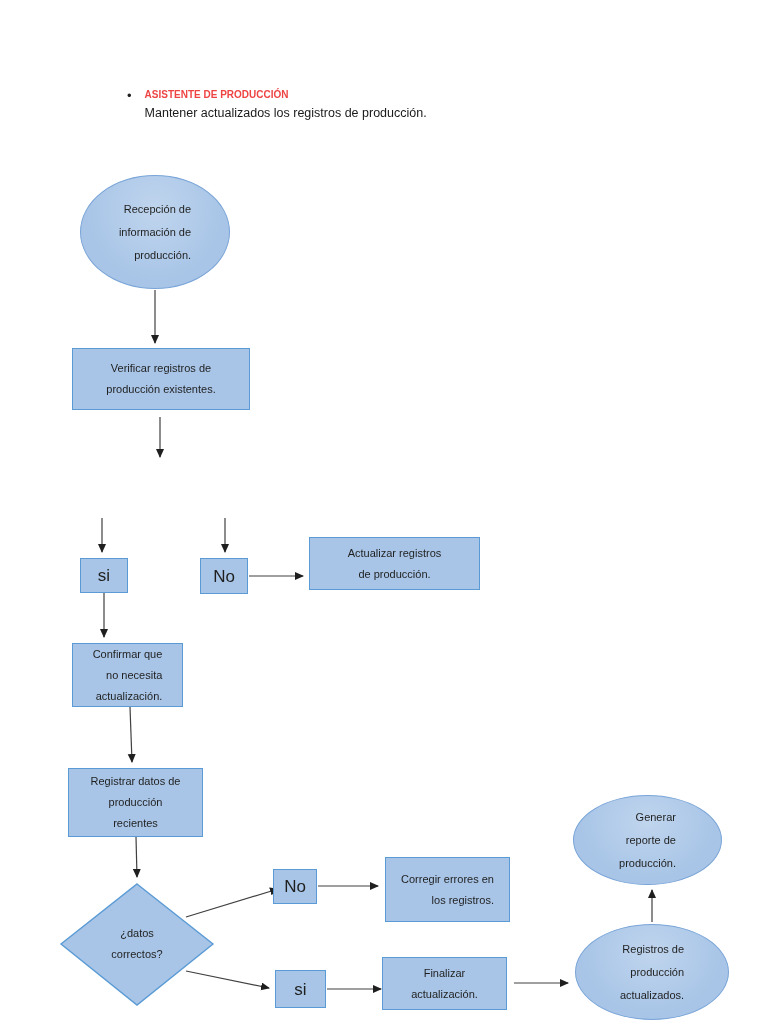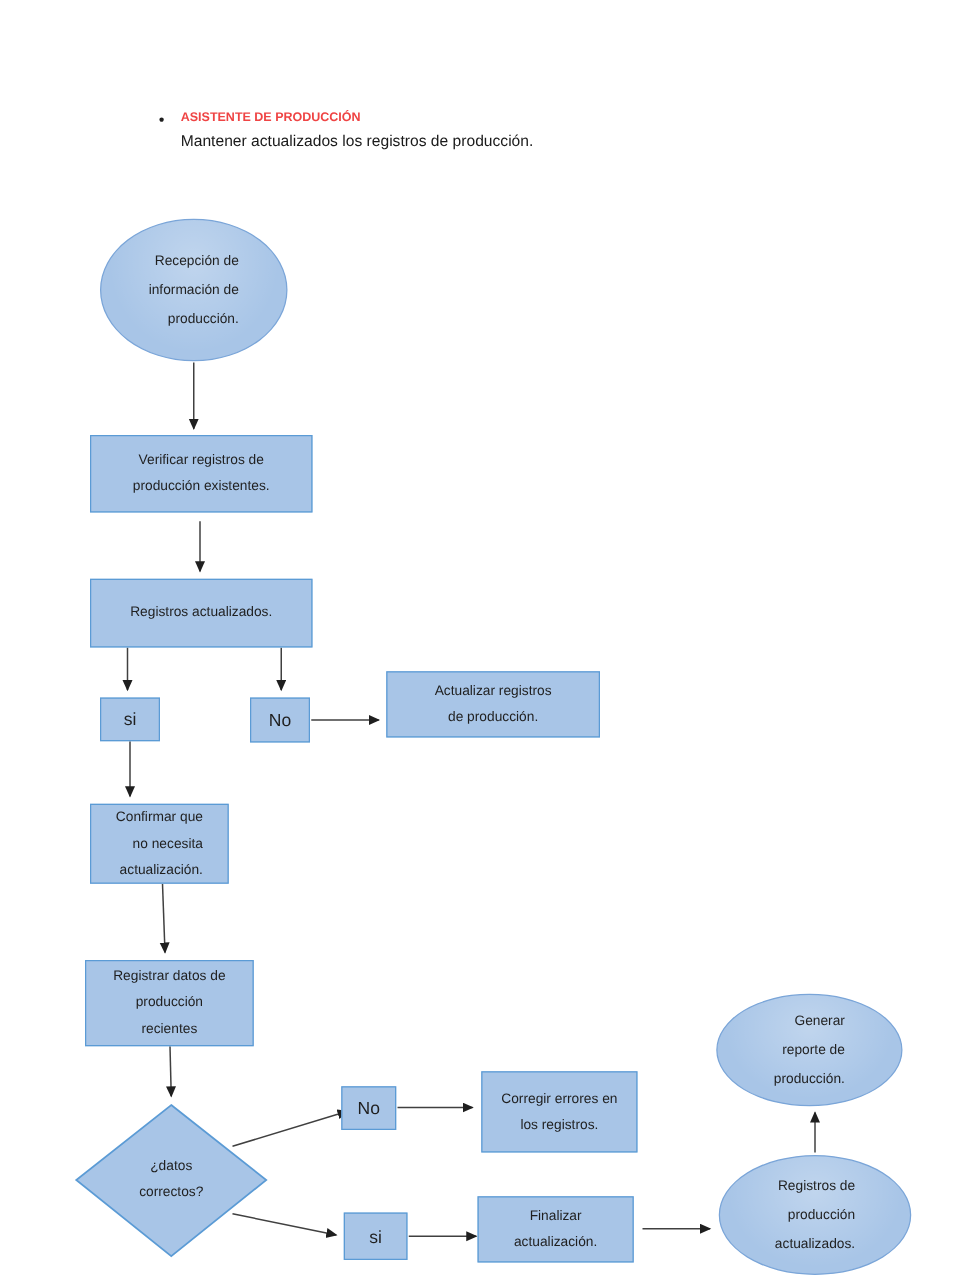--- a/index.html
+++ b/index.html
@@ -21,21 +21,21 @@
   .node{
     position:absolute;z-index:2;display:flex;align-items:center;justify-content:center;
     font-size:11px;line-height:21px;text-align:center;white-space:pre-line;
     background:var(--node-fill);border:1.4px solid var(--node-border);color:var(--text);
   }
   .node.ellipse{
     border-radius:50%;border-color:var(--ellipse-border);line-height:23px;
     background:radial-gradient(ellipse at 50% 30%, rgba(255,255,255,.28), rgba(255,255,255,0) 65%), var(--node-fill);
     text-align:right;
   }
-  .node.small{font-size:14px;}
+  .node.small{font-size:17px;}
   .node.plain{background:transparent;border:none;}
   line{stroke:var(--connector);stroke-width:1.2;}
   polygon.diamond{fill:var(--node-fill);stroke:var(--node-border);stroke-width:1.4;}
   marker path{fill:var(--arrowhead);}
 </style>
 </head>
 <body>
 
 <div class="page">
 
@@ -70,21 +70,20 @@
     <line x1="652" y1="922" x2="652" y2="890" marker-end="url(#arrow)"></line>
   </svg>
 
   <div class="node ellipse" style="left:80px;top:175px;width:150px;height:114px;">Recepción de
 información de
 producción.</div>
 
   <div class="node" style="left:72px;top:348px;width:178px;height:62px;">Verificar registros de
 producción existentes.</div>
 
-  <div class="node" style="left:72px;top:463px;width:178px;height:55px;">Registros actualizados.</div>
 
   <div class="node small" style="left:80px;top:558px;width:48px;height:35px;">si</div>
 
   <div class="node small" style="left:200px;top:558px;width:48px;height:36px;">No</div>
 
   <div class="node" style="left:309px;top:537px;width:171px;height:53px;">Actualizar registros
 de producción.</div>
 
   <div class="node" style="left:72px;top:643px;width:111px;height:64px;text-align:right;">Confirmar que
 no necesita
@@ -92,21 +91,21 @@
 
   <div class="node" style="left:68px;top:768px;width:135px;height:69px;text-align:center;">Registrar datos de
 producción
 recientes</div>
 
   <div class="node plain" style="left:61px;top:884px;width:152px;height:120px;">¿datos
 correctos?</div>
 
   <div class="node small" style="left:273px;top:869px;width:44px;height:35px;">No</div>
 
-  <div class="node" style="left:385px;top:857px;width:125px;height:65px;">Corregir errores en
+  <div class="node" style="left:385px;top:857px;width:125px;height:65px;text-align:right;">Corregir errores en
 los registros.</div>
 
   <div class="node small" style="left:275px;top:970px;width:51px;height:38px;">si</div>
 
   <div class="node" style="left:382px;top:957px;width:125px;height:53px;">Finalizar
 actualización.</div>
 
   <div class="node ellipse" style="left:575px;top:924px;width:154px;height:96px;">Registros de
 producción
 actualizados.</div>

